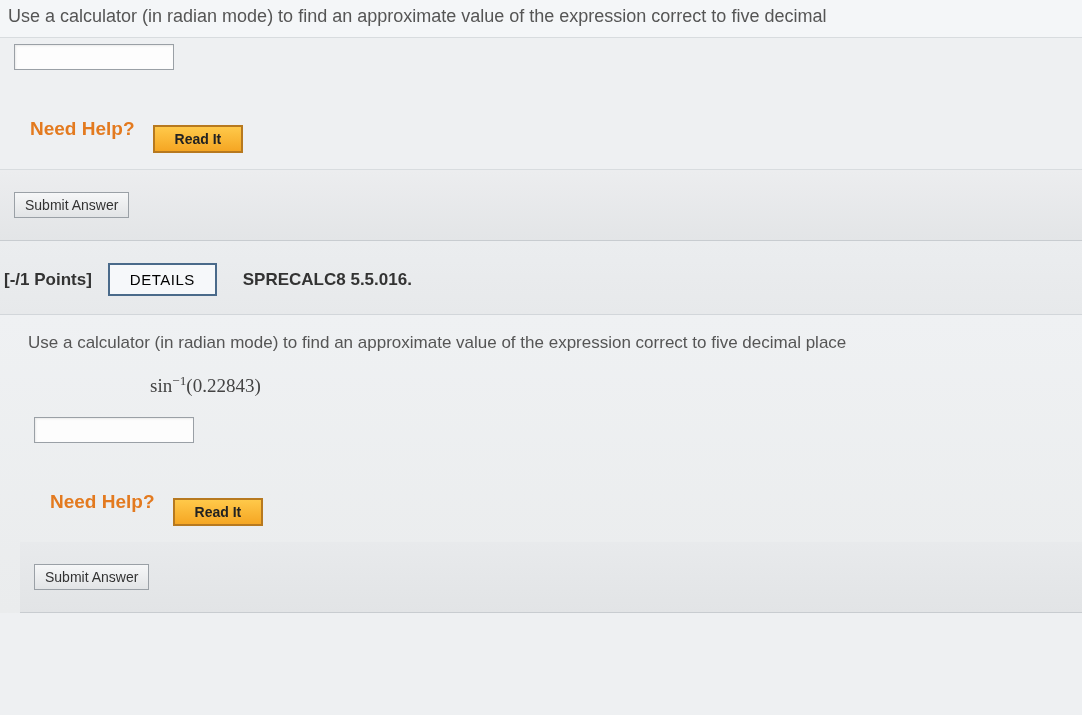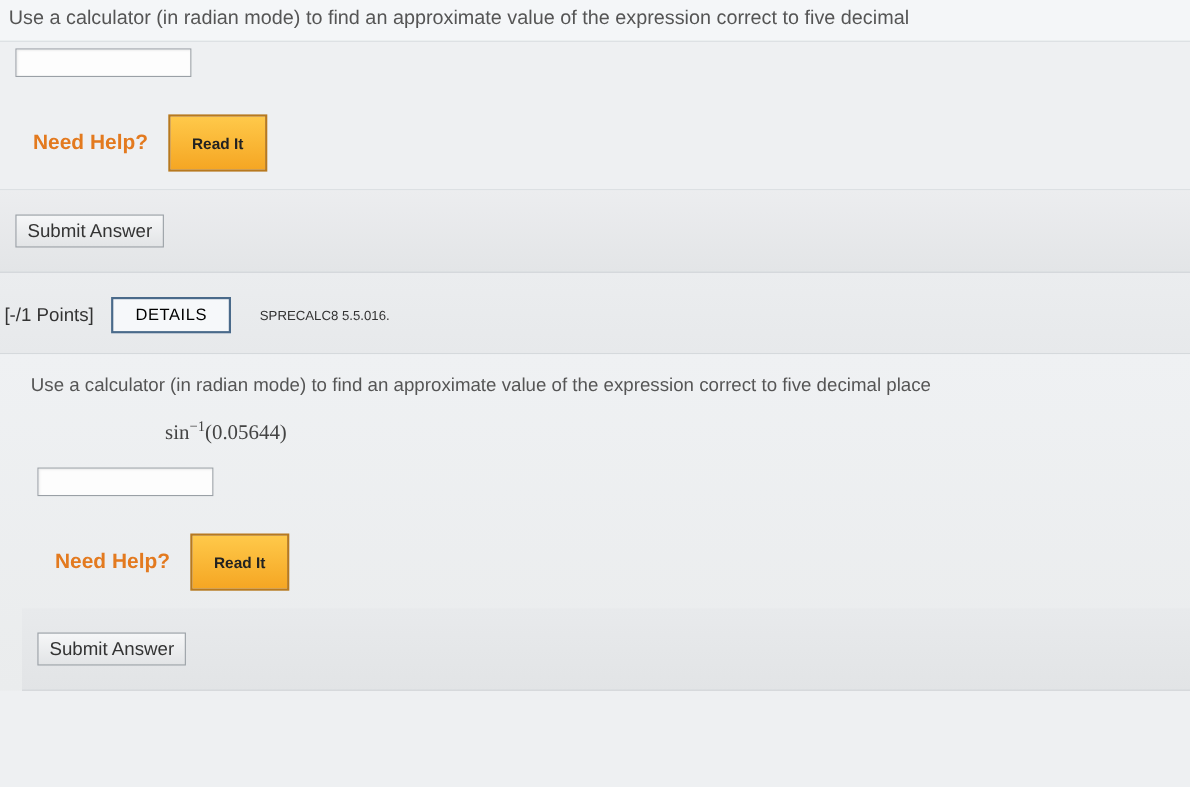--- a/index.html
+++ b/index.html
@@ -54,65 +54,66 @@
       border-bottom: 1px solid #d8dcdf;
     }
     .need-help {
       color: #e37a1f;
       font-weight: bold;
       font-size: 19px;
     }
     .read-it-btn {
       background: linear-gradient(#ffc94a, #f5a623);
       border: 2px solid #b7791f;
-      padding: 16px 20px;
+      padding: 4px 20px;
       font-size: 14px;
       font-weight: bold;
       color: #222;
       cursor: pointer;
+      margin-top: 21px;
     }
     .submit-row {
       padding: 22px 0 22px 14px;
       background: linear-gradient(#ecedef, #e3e5e7);
       border-bottom: 1px solid #c8ccd0;
     }
     .submit-btn {
       background: linear-gradient(#f6f7f8, #e2e4e6);
       border: 1px solid #9aa0a6;
       padding: 4px 10px;
-      font-size: 17px;
+      font-size: 14px;
       color: #333;
       cursor: pointer;
     }
     .question-header {
       display: flex;
       align-items: center;
       gap: 16px;
       padding: 22px 8px 18px 4px;
       background: linear-gradient(#ebedef, #e7e9eb);
       border-bottom: 1px solid #d2d6da;
     }
     .points {
-      font-weight: normal;
+      font-weight: bold;
       font-size: 17px;
       color: #333;
     }
     .header-btn {
       background: #f6f8fa;
       border: 2px solid #4a6a8a;
       color: #000000;
       padding: 6px 20px;
       font-size: 15px;
       font-weight: 500;
       cursor: pointer;
       letter-spacing: 0.5px;
     }
     .ref-code {
-      font-weight: normal;
-      font-size: 12px;
+      font-weight: bold;
+      font-size: 17px;
       color: #333;
       margin-left: 10px;
     }
     .q2-body {
       padding: 18px 0 0 20px;
       background: linear-gradient(#eff1f3, #eaeced);
     }
     .q2-instruction {
       font-size: 17px;
       color: #555;
@@ -148,21 +149,21 @@
 <div class="question-header">
   <span class="points">[-/1 Points]</span>
   <button class="header-btn">DETAILS</button>
   <span class="ref-code">SPRECALC8 5.5.016.</span>
 </div>
 
 <div class="q2-body">
   <div class="q2-instruction">Use a calculator (in radian mode) to find an approximate value of the expression correct to five decimal place</div>
 
   <div class="q2-expr">
-    <span>sin</span><sup>−1</sup><span>(0.05644)</span>
+    <span>sin</span><sup>−1</sup><span>(0.22843)</span>
   </div>
 
   <input type="text" class="answer-input" style="">
 
   <div class="help-row" style="border-bottom:none;">
     <span class="need-help">Need Help?</span>
     <button class="read-it-btn">Read It</button>
   </div>
 
   <div class="submit-row" style="background:linear-gradient(#e8eaec,#e2e4e6);">

